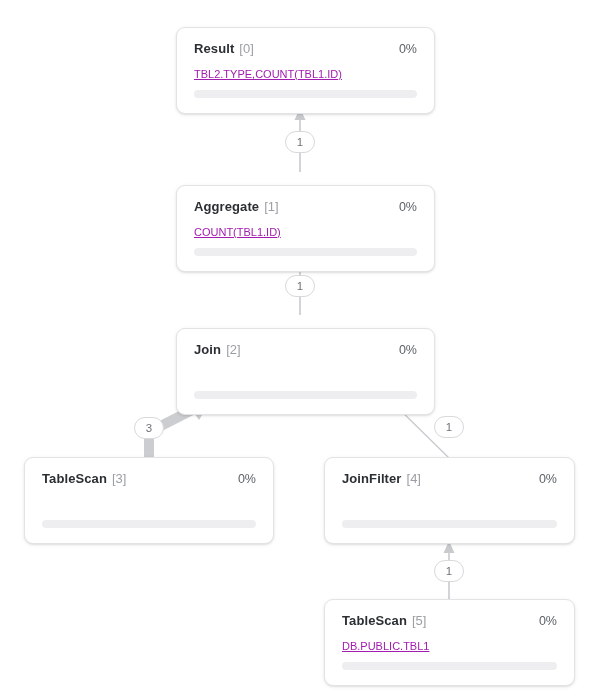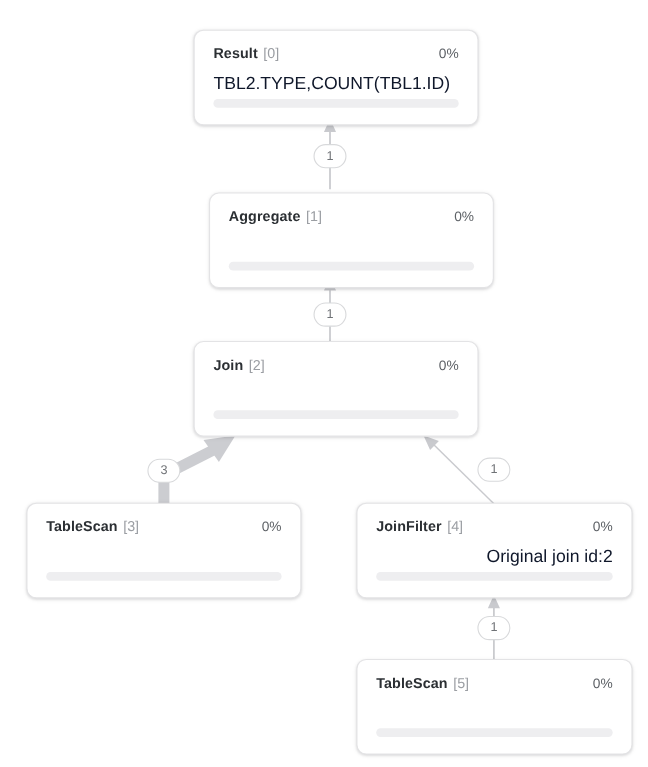--- a/index.html
+++ b/index.html
@@ -77,25 +77,26 @@
     font-size: 12.5px;
     color: #5d6166;
     font-weight: normal;
   }
 
   .node-detail {
     position: absolute;
     left: 17px;
     right: 17px;
     top: 40px;
-    font-size: 16px;
-    color: #0f172a;
+    font-size: 11px;
+    color: #a21caf;
     white-space: nowrap;
     overflow: hidden;
     text-overflow: ellipsis;
+    text-decoration: underline;
   }
 
   .node-progress-track {
     position: absolute;
     left: 17px;
     right: 17px;
     bottom: 15px;
     height: 8px;
     border-radius: 4px;
     background: #eeeef0;
@@ -166,34 +167,35 @@
         <span class="node-index">[0]</span>
       </div>
       <span class="node-pct">0%</span>
     </div>
     <div class="node-detail">TBL2.TYPE,COUNT(TBL1.ID)</div>
     <div class="node-progress-track">
       <div class="node-progress-fill" style="width: 0%;"></div>
     </div>
   </div>
 
-  <div class="plan-node" style="left:176px; top:175px; width:259px; height:87px;margin-left:14px;">
+  <div class="plan-node" style="left:176px; top:185px; width:259px; height:87px;">
     <div class="node-header">
       <div class="node-title-group">
         <span class="node-title">Aggregate</span>
         <span class="node-index">[1]</span>
       </div>
       <span class="node-pct">0%</span>
     </div>
-    <div class="node-progress-track">
-      <div class="node-progress-fill" style="width: 0%;"></div>
-    </div>
-  </div>
-
-  <div class="plan-node" style="left:176px; top:310px; width:259px; height:87px;">
+    <div class="node-detail">COUNT(TBL1.ID)</div>
+    <div class="node-progress-track">
+      <div class="node-progress-fill" style="width: 0%;"></div>
+    </div>
+  </div>
+
+  <div class="plan-node" style="left:176px; top:328px; width:259px; height:87px;">
     <div class="node-header">
       <div class="node-title-group">
         <span class="node-title">Join</span>
         <span class="node-index">[2]</span>
       </div>
       <span class="node-pct">0%</span>
     </div>
     <div class="node-progress-track">
       <div class="node-progress-fill" style="width: 0%;"></div>
     </div>
@@ -213,34 +215,34 @@
   </div>
 
   <div class="plan-node" style="left:324px; top:457px; width:251px; height:87px;text-align:right;">
     <div class="node-header">
       <div class="node-title-group">
         <span class="node-title">JoinFilter</span>
         <span class="node-index">[4]</span>
       </div>
       <span class="node-pct">0%</span>
     </div>
-    <div class="node-detail">Original join id:2</div>
     <div class="node-progress-track">
       <div class="node-progress-fill" style="width: 0%;"></div>
     </div>
   </div>
 
   <div class="plan-node" style="left:324px; top:599px; width:251px; height:87px;">
     <div class="node-header">
       <div class="node-title-group">
         <span class="node-title">TableScan</span>
         <span class="node-index">[5]</span>
       </div>
       <span class="node-pct">0%</span>
     </div>
+    <div class="node-detail">DB.PUBLIC.TBL1</div>
     <div class="node-progress-track">
       <div class="node-progress-fill" style="width: 0%;"></div>
     </div>
   </div>
 
   <div class="edge-badge" style="left:285px; top:131px;">1</div>
 
   <div class="edge-badge" style="left:285px; top:275px;">1</div>
 
   <div class="edge-badge" style="left:134px; top:417px;">3</div>

